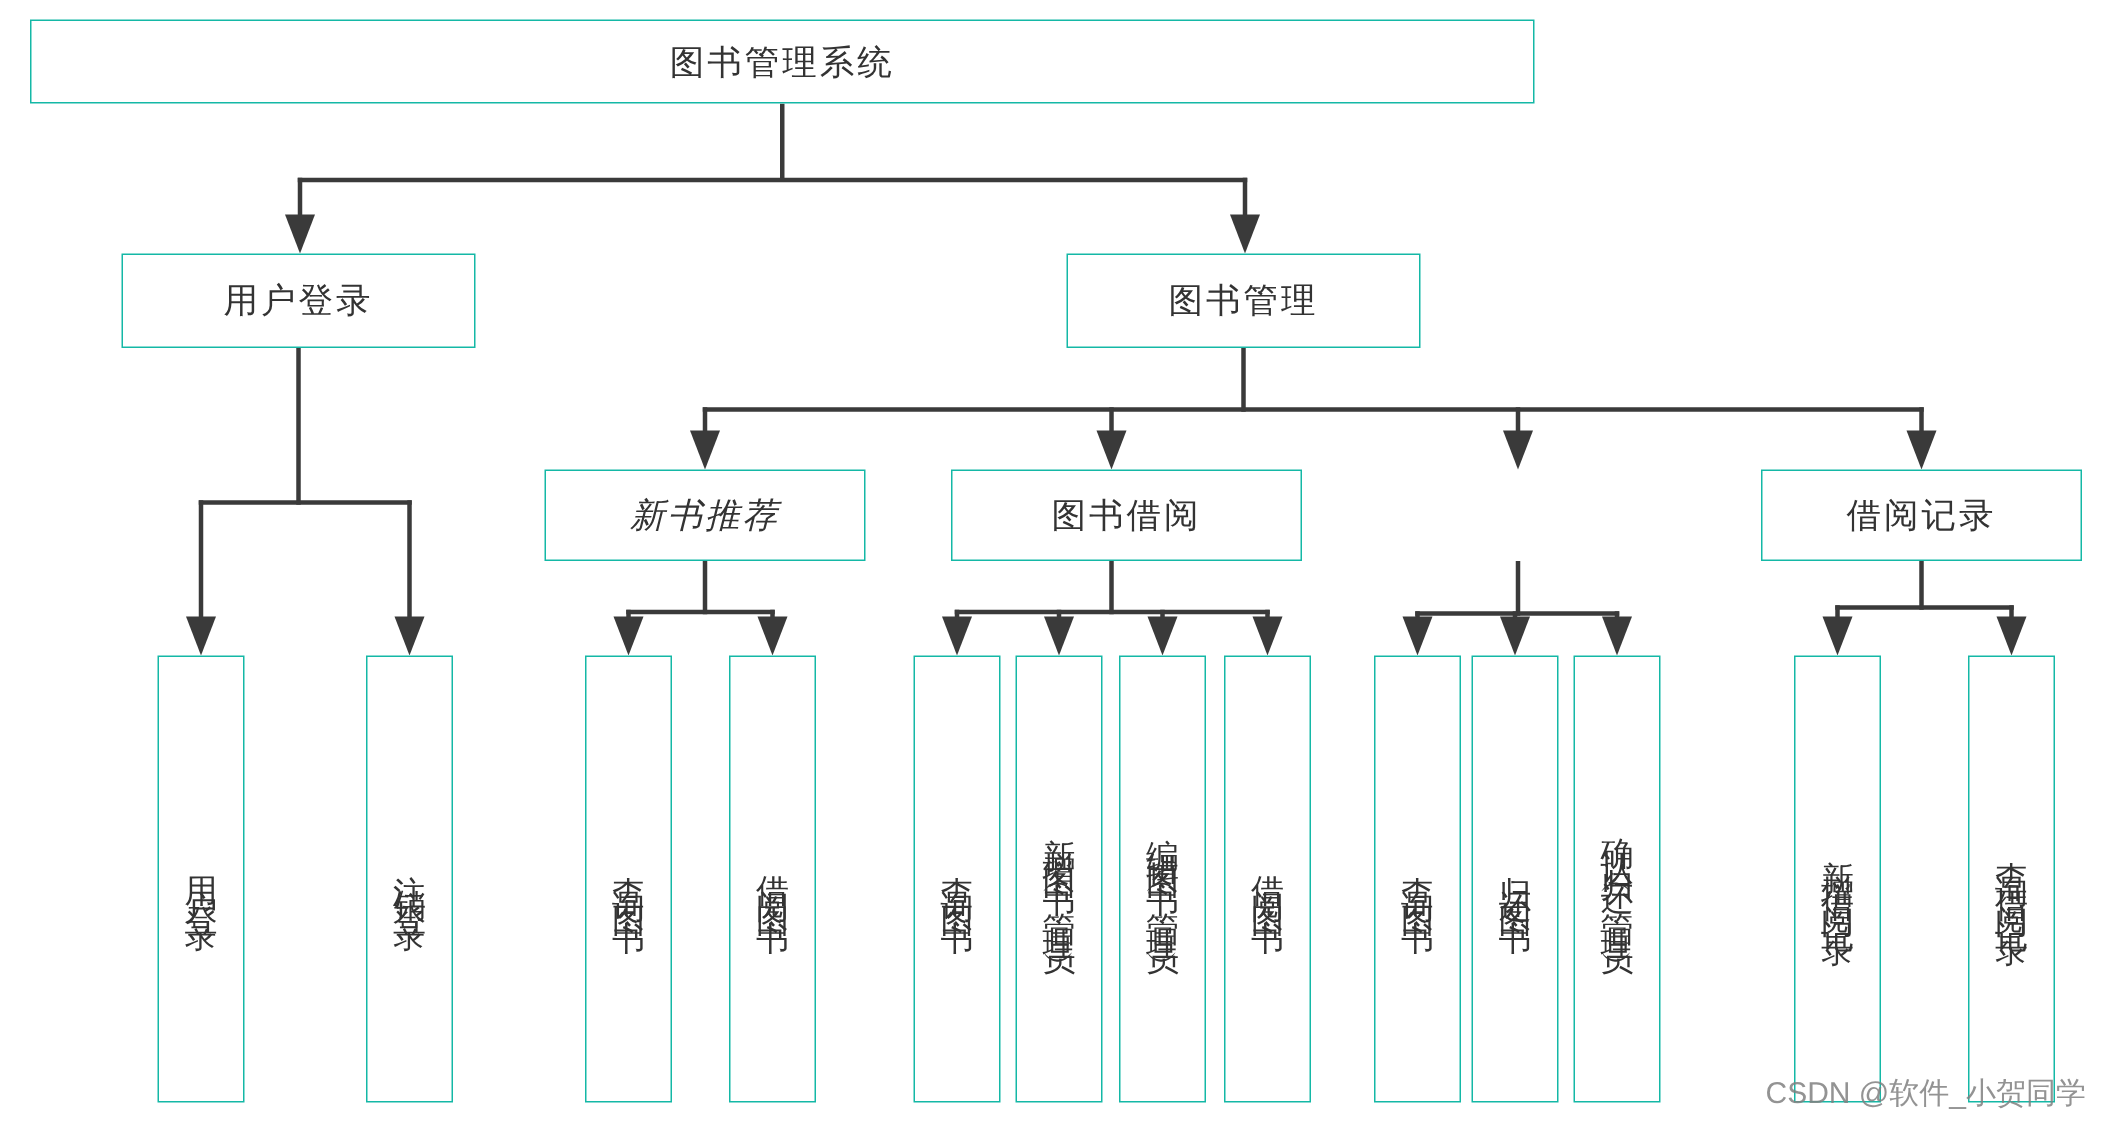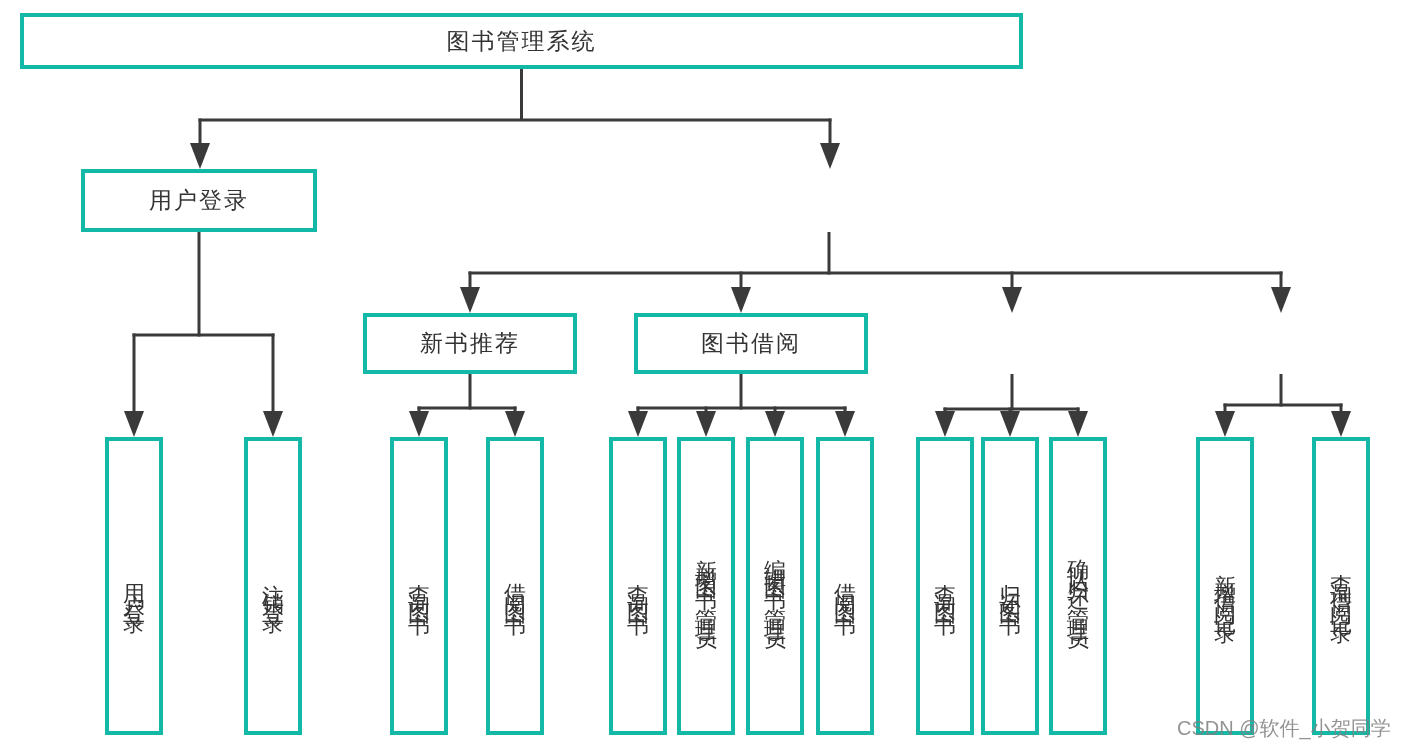--- a/index.html
+++ b/index.html
@@ -18,21 +18,21 @@
   #connectors {
     position: absolute;
     left: 0;
     top: 0;
     width: 1405px;
     height: 747px;
   }
   .node {
     position: absolute;
     box-sizing: border-box;
-    border: 4px solid #14b8a6;
+    border: 1px solid #14b8a6;
     background: #ffffff;
     color: #333333;
     display: flex;
     align-items: center;
     justify-content: center;
   }
   .hbox {
     font-size: 23px;
     letter-spacing: 2px;
     white-space: nowrap;
@@ -122,23 +122,25 @@
       <polygon points="1000,411 1020,411 1010,437"></polygon>
       <polygon points="1068,411 1088,411 1078,437"></polygon>
       <polygon points="1215,411 1235,411 1225,437"></polygon>
       <polygon points="1331,411 1351,411 1341,437"></polygon>
     </g>
   </svg>
 
   <div class="node hbox" style="left:20px; top:13px; width:1003px; height:56px;">图书管理系统</div>
 
   <div class="node hbox" style="left:81px; top:169px; width:236px; height:63px;">用户登录</div>
+  <div class="node hbox" style="left:711px; top:169px; width:236px; height:63px;">图书管理</div>
 
-  <div class="node hbox" style="left:363px; top:313px; width:214px; height:61px;">新书推荐</div>
+  <div class="node hbox" style="left:363px; top:313px; width:214px; height:61px;font-style:italic;">新书推荐</div>
   <div class="node hbox" style="left:634px; top:313px; width:234px; height:61px;">图书借阅</div>
+  <div class="node hbox" style="left:1174px; top:313px; width:214px; height:61px;">借阅记录</div>
 
   <div class="node vbox" style="left:105px; top:437px; width:58px; height:298px;">用户登录</div>
   <div class="node vbox" style="left:244px; top:437px; width:58px; height:298px;">注销登录</div>
 
   <div class="node vbox" style="left:390px; top:437px; width:58px; height:298px;">查询图书</div>
   <div class="node vbox" style="left:486px; top:437px; width:58px; height:298px;">借阅图书</div>
 
   <div class="node vbox" style="left:609px; top:437px; width:58px; height:298px;">查询图书</div>
   <div class="node vbox" style="left:677px; top:437px; width:58px; height:298px;">新增图书（管理员）</div>
   <div class="node vbox" style="left:746px; top:437px; width:58px; height:298px;">编辑图书（管理员）</div>

